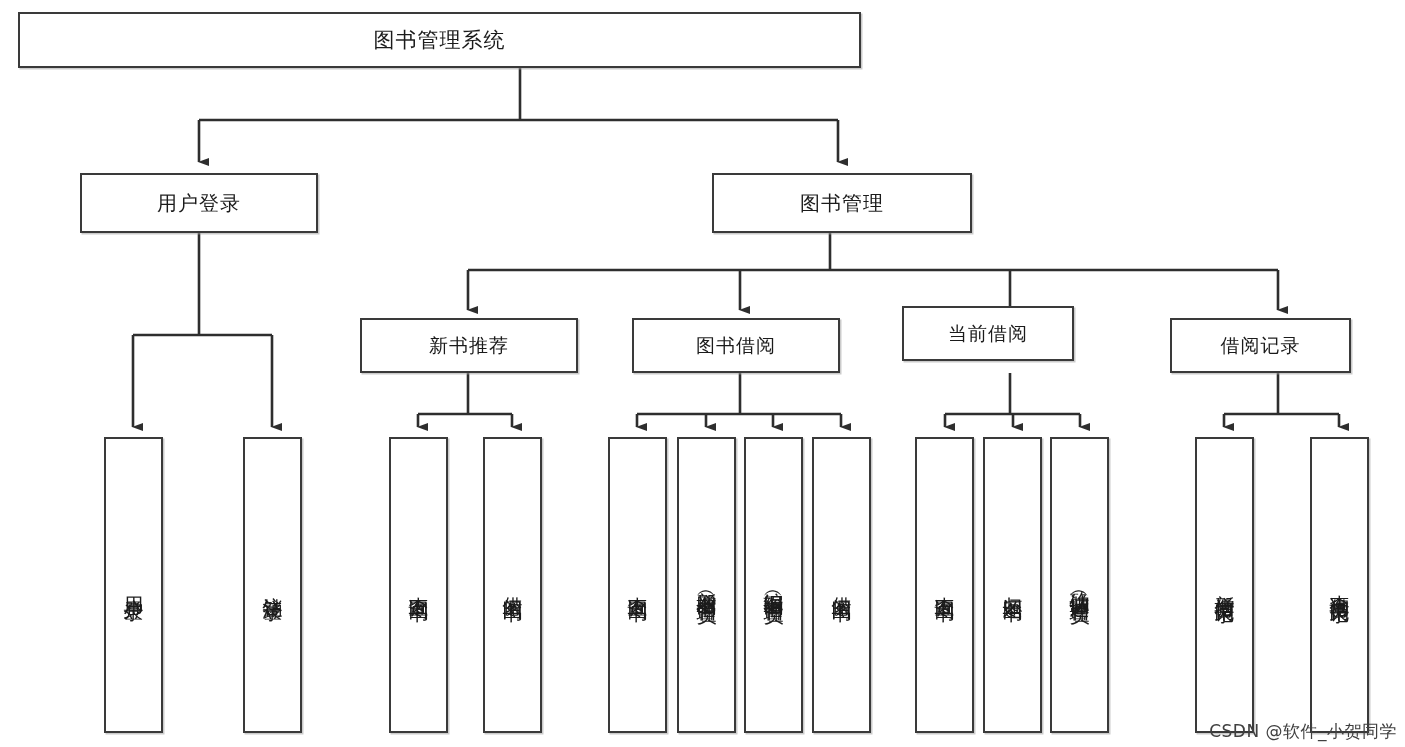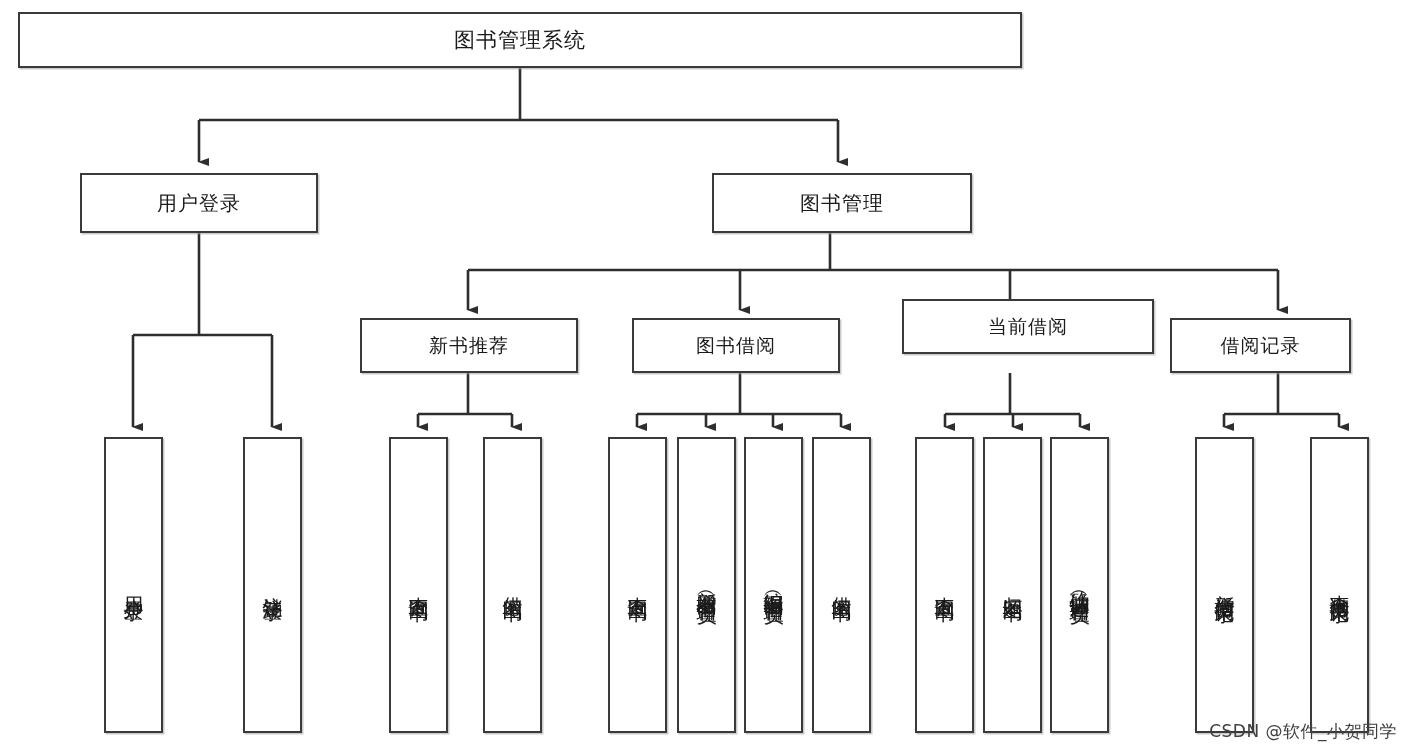--- a/index.html
+++ b/index.html
@@ -110,38 +110,38 @@
       <path d="M1013,414 L1013,427" marker-end="url(#arrow)"></path>
       <path d="M1080,414 L1080,427" marker-end="url(#arrow)"></path>
 
       <path d="M1278,373 L1278,414"></path>
       <path d="M1224,414 L1339,414"></path>
       <path d="M1224,414 L1224,427" marker-end="url(#arrow)"></path>
       <path d="M1339,414 L1339,427" marker-end="url(#arrow)"></path>
     </g>
   </svg>
 
-  <div class="node root" style="left:18px;top:12px;width:1004px;height:56px;">
+  <div class="node root" style="left:18px;top:12px;width:843px;height:56px;">
     <span class="lbl">图书管理系统</span>
   </div>
 
   <div class="node lvl1" style="left:80px;top:173px;width:238px;height:60px;">
     <span class="lbl">用户登录</span>
   </div>
   <div class="node lvl1" style="left:712px;top:173px;width:260px;height:60px;">
     <span class="lbl">图书管理</span>
   </div>
 
   <div class="node lvl2" style="left:360px;top:318px;width:218px;height:55px;">
     <span class="lbl">新书推荐</span>
   </div>
   <div class="node lvl2" style="left:632px;top:318px;width:208px;height:55px;justify-content:center;">
     <span class="lbl">图书借阅</span>
   </div>
-  <div class="node lvl2" style="left:902px;top:299px;width:252px;height:55px;">
+  <div class="node lvl2" style="left:902px;top:306px;width:172px;height:55px;">
     <span class="lbl">当前借阅</span>
   </div>
   <div class="node lvl2" style="left:1170px;top:318px;width:181px;height:55px;">
     <span class="lbl">借阅记录</span>
   </div>
 
   <div class="node leaf" style="left:104px;top:437px;width:59px;height:296px;">
     <span class="lbl">用户登录</span>
   </div>
   <div class="node leaf" style="left:243px;top:437px;width:59px;height:296px;">

